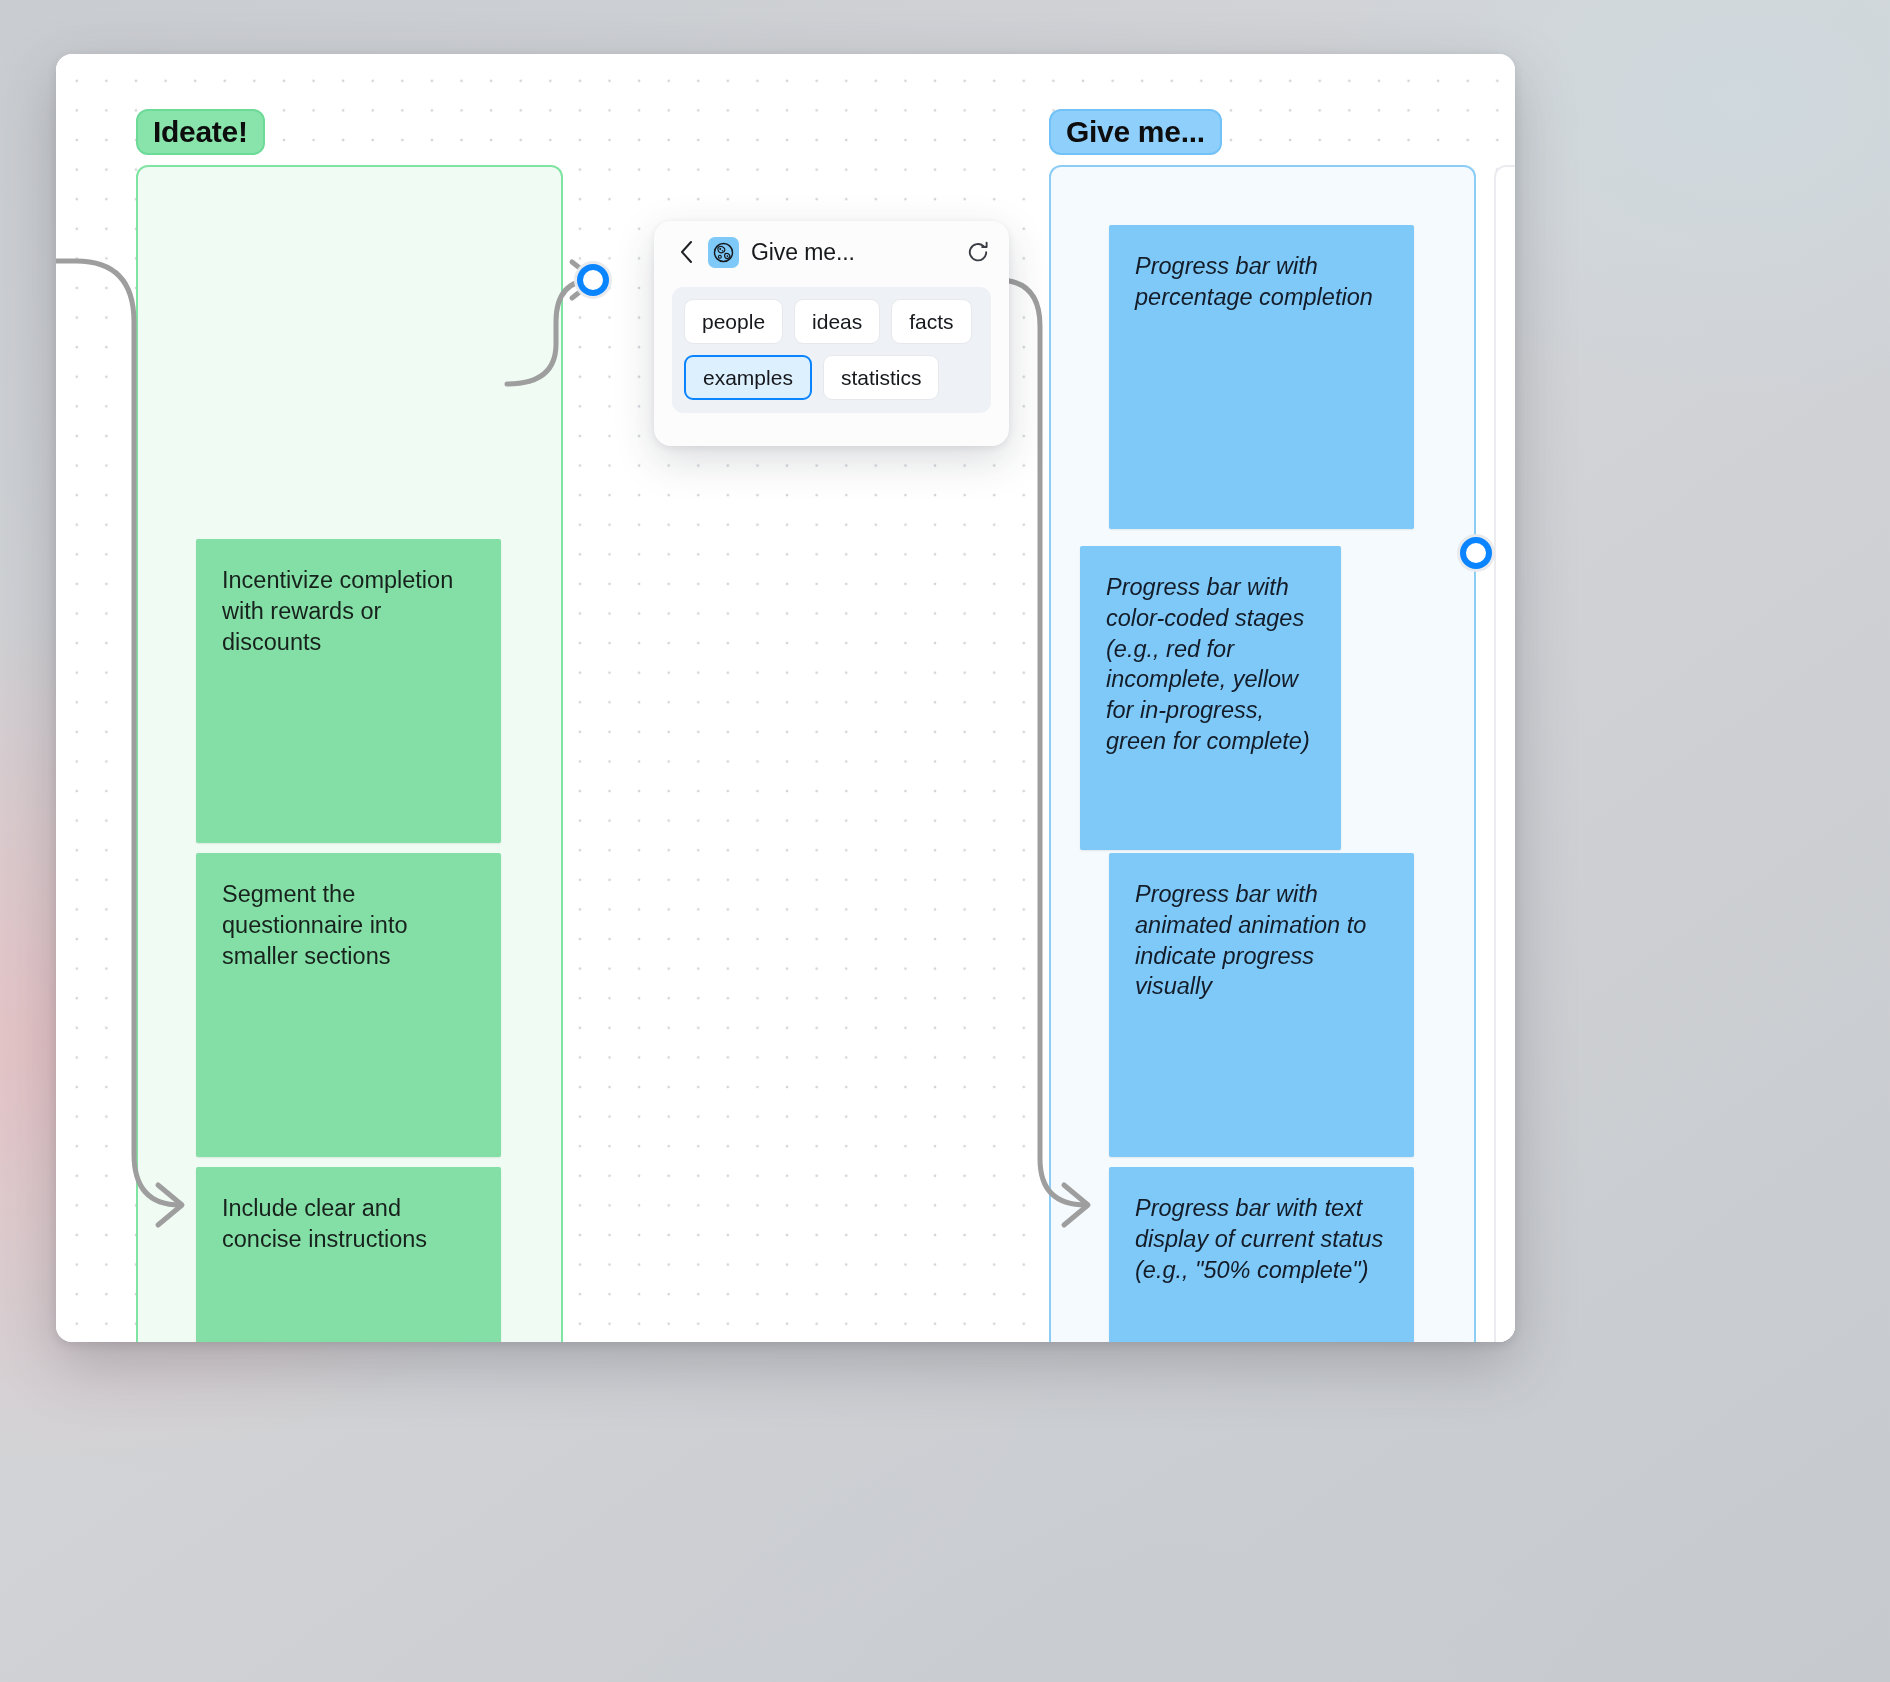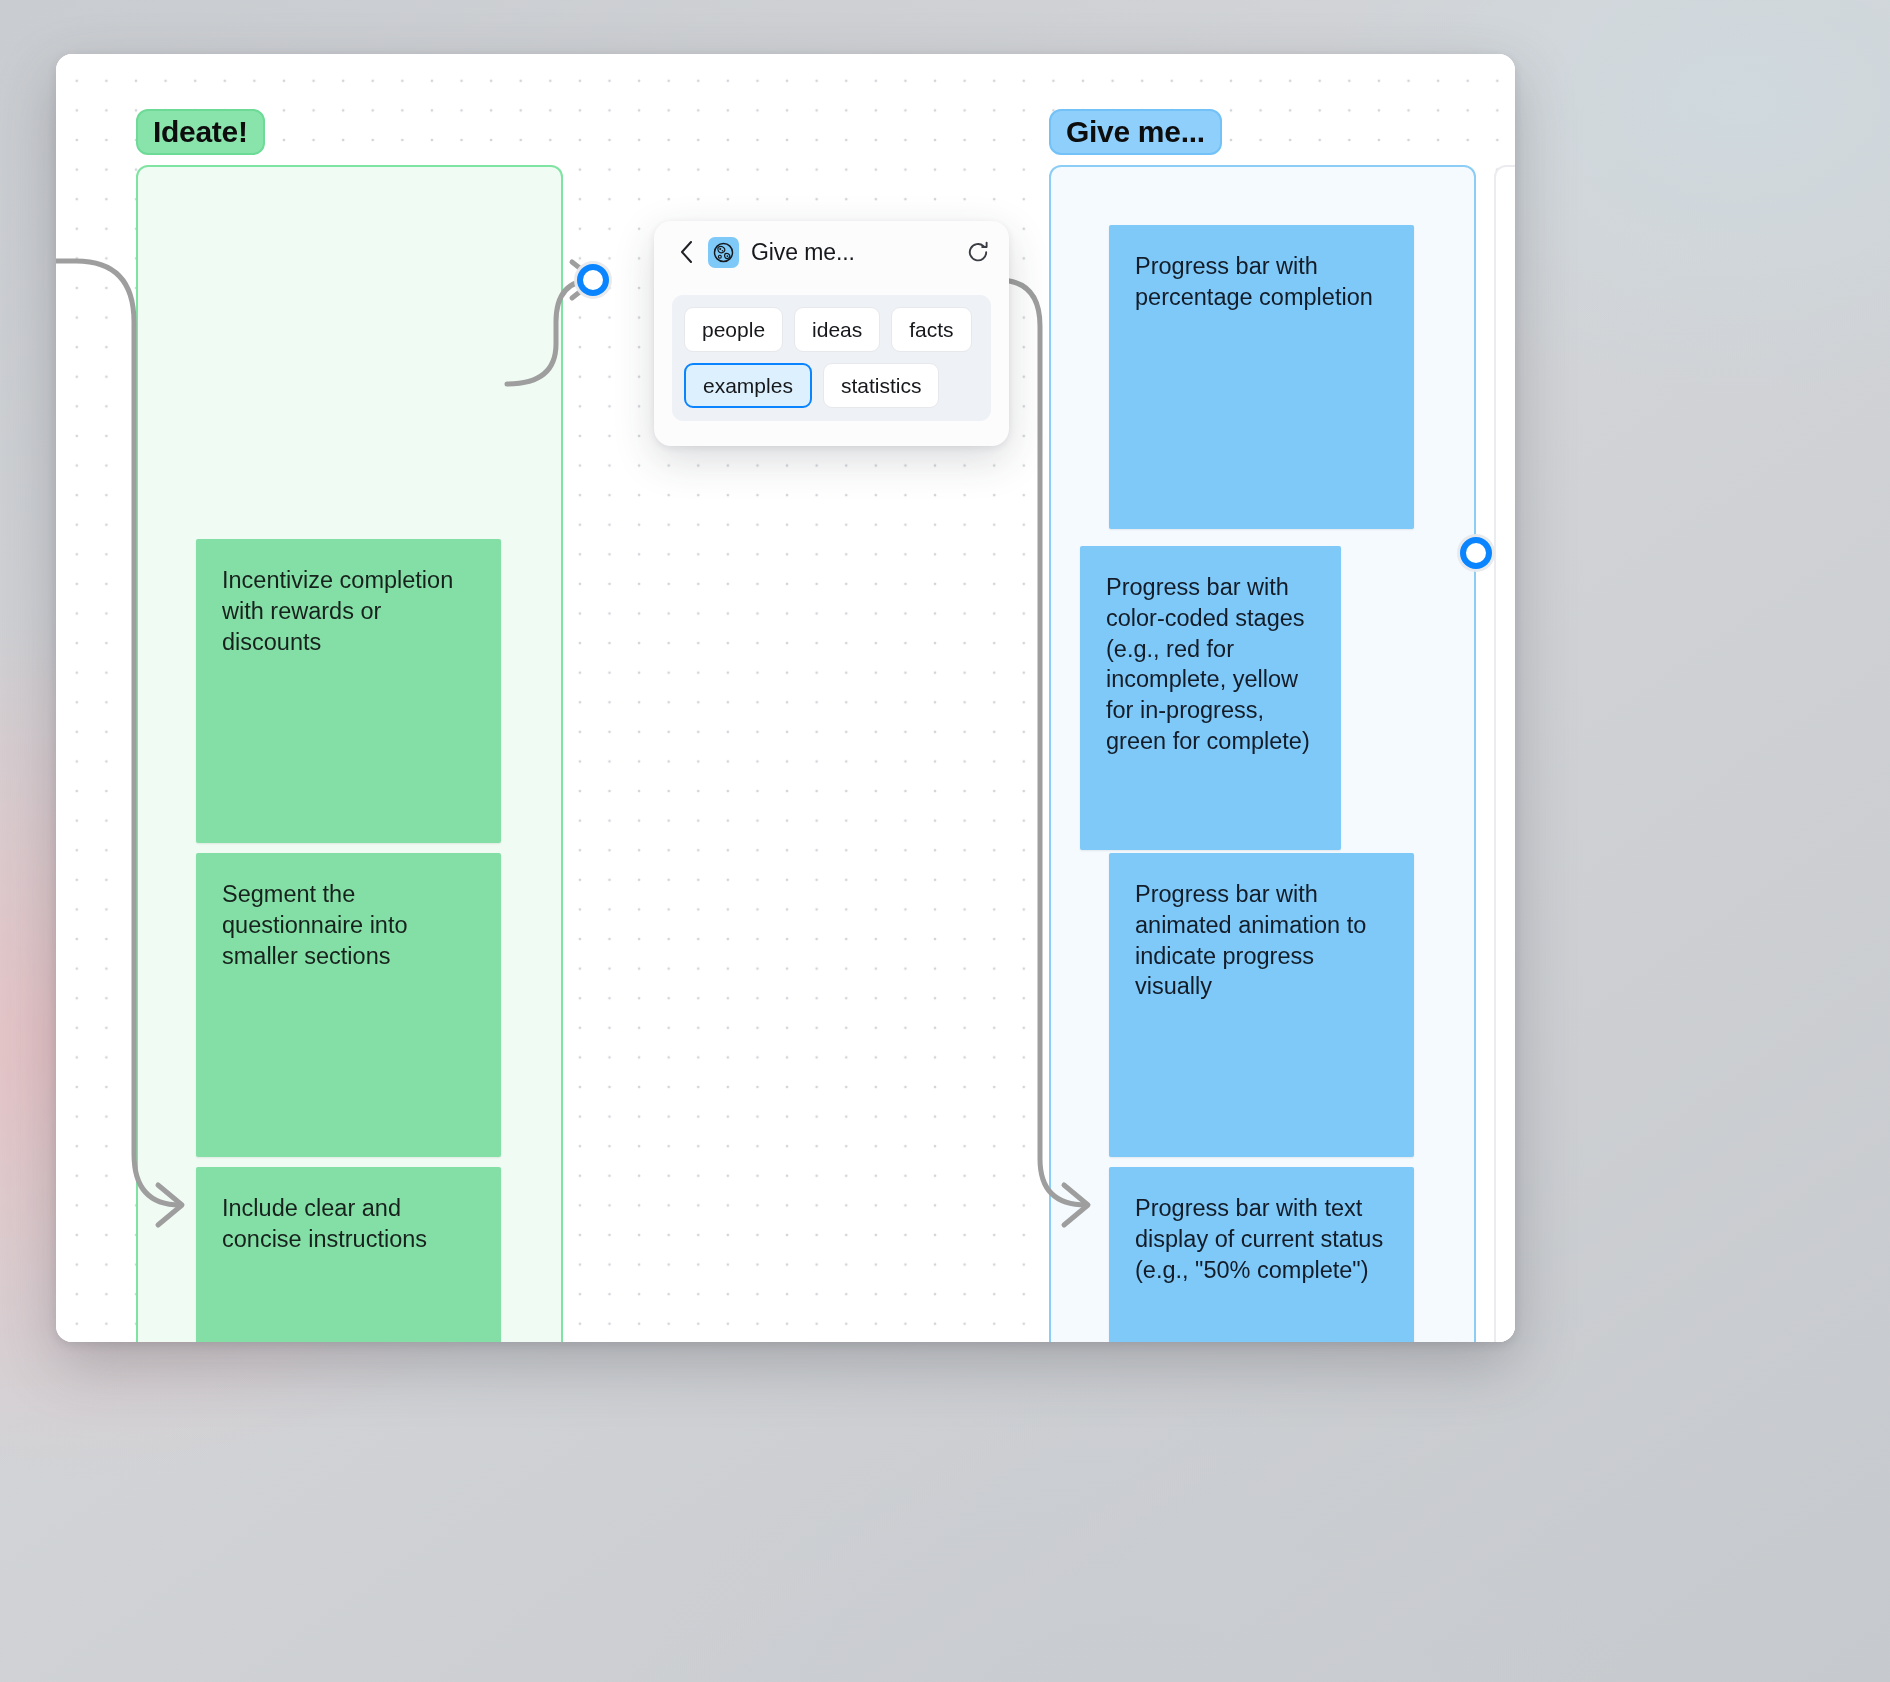--- a/index.html
+++ b/index.html
@@ -82,21 +82,21 @@
     position: absolute;
     border-radius: 2px;
     padding: 26px 26px 20px 26px;
     font-size: 23.5px;
     line-height: 1.31;
     color: #17221c;
     box-shadow: 0 1px 2px rgba(0,0,0,0.08);
     overflow: hidden;
   }
   .card.green { background: #84dfa7; }
-  .card.blue  { background: #7ec9f8; color: #131c28; }
+  .card.blue  { background: #7ec9f8; color: #131c28; font-style: italic; }
 
   
   #connectors {
     position: absolute;
     inset: 0;
     pointer-events: none;
   }
 
   
   .port {
@@ -156,21 +156,21 @@
     letter-spacing: -0.1px;
     white-space: nowrap;
   }
   #refresh-btn {
     width: 26px; height: 26px;
     flex: 0 0 auto;
     display: flex; align-items: center; justify-content: center;
     cursor: pointer;
   }
   #chips-tray {
-    margin: 12px 18px;
+    margin: 4px 18px;
     background: #eef1f5;
     border-radius: 11px;
     padding: 12px 12px 13px 12px;
     display: flex;
     flex-wrap: wrap;
     gap: 11px;
   }
   .chip {
     background: #ffffff;
     border: 1px solid #e6e8ec;

